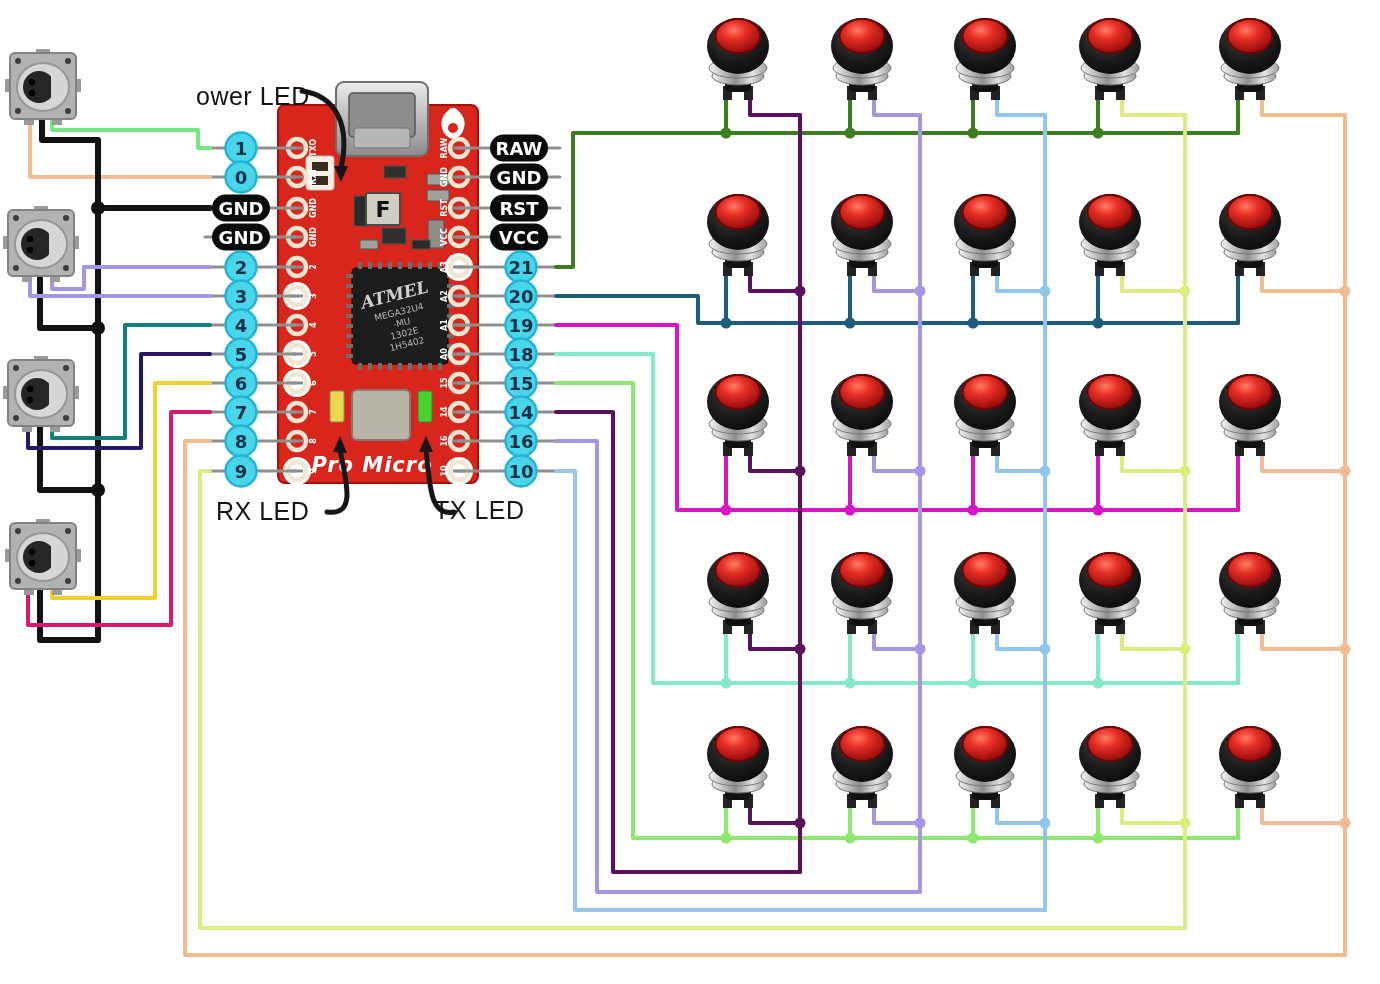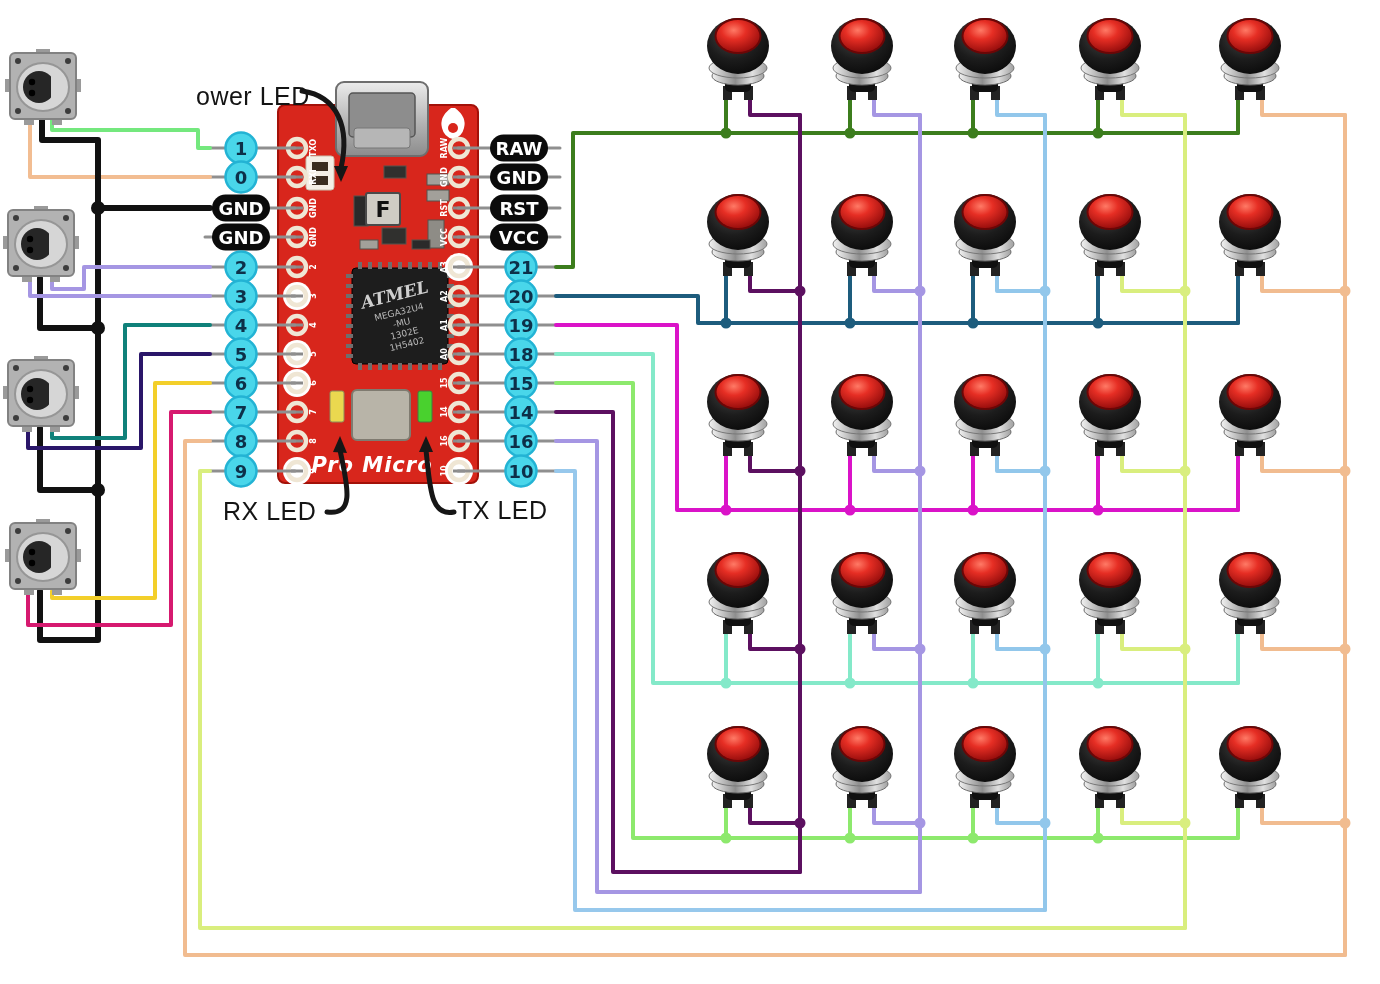--- a/index.html
+++ b/index.html
@@ -3,22 +3,22 @@
 <meta charset="utf-8">
 <style>
   html,body{margin:0;padding:0;background:#e8e8e8;}
   .canvas{
     position:relative;width:1380px;height:984px;background:#ffffff;
     font-family:"Liberation Sans",sans-serif;overflow:hidden;
   }
   #wiring{position:absolute;left:0;top:0;}
   .lbl{position:absolute;font-size:25px;color:#141414;letter-spacing:0.5px;}
   #lbl-power{left:196px;top:82px;}
-  #lbl-rx{left:223px;top:497px;}
-  #lbl-tx{left:457px;top:496px;}
+  #lbl-rx{left:216px;top:497px;}
+  #lbl-tx{left:434px;top:496px;}
 </style>
 </head>
 <body>
 
 <div class="canvas">
   <svg id="wiring" width="1380" height="984" viewBox="0 0 1380 984">
       <defs>
         <radialGradient id="gr-cap" cx="40%" cy="32%" r="75%">
           <stop offset="0%" stop-color="#ff7a66"></stop>
           <stop offset="38%" stop-color="#e62e24"></stop>

